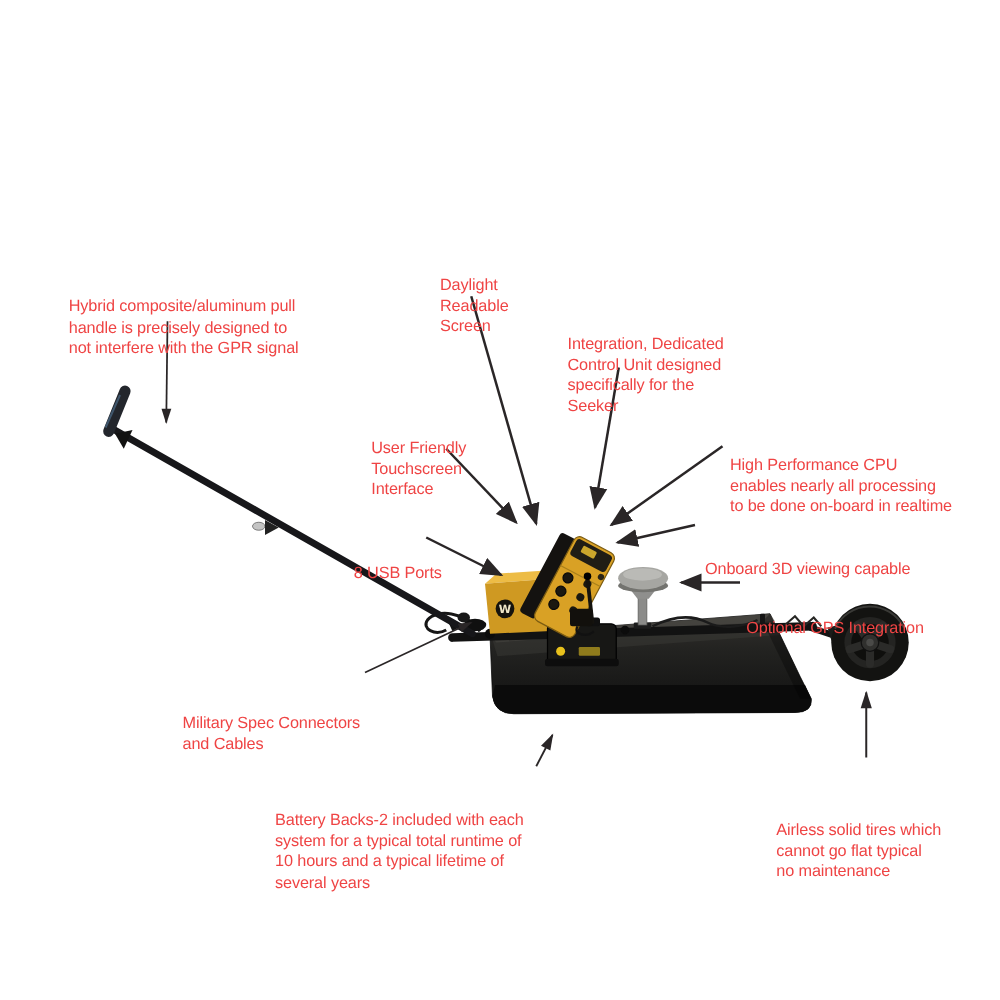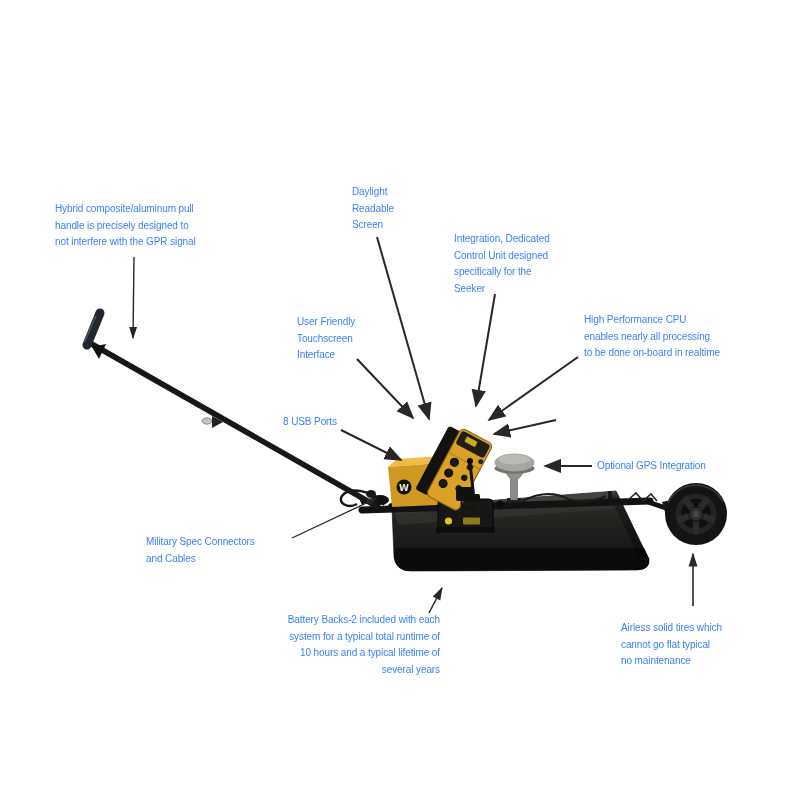--- a/index.html
+++ b/index.html
@@ -1,22 +1,22 @@
 <!DOCTYPE html>
 <html><head>
 <meta charset="utf-8">
 <style>
   html,body{margin:0;padding:0;background:#fff;}
   #canvas{
     position:relative;width:800px;height:800px;background:#ffffff;
     font-family:"Liberation Sans",sans-serif;overflow:hidden;
   }
   .callout{
-    position:absolute;color:#3b82f6;font-size:10px;line-height:16.5px;
-    white-space:pre-line;letter-spacing:-0.1px;
+    position:absolute;color:#ef4444;font-size:13px;line-height:16.5px;
+    white-space:pre-line;letter-spacing:-0.1px;margin-top:36px;
   }
   #device-svg{position:absolute;left:0;top:0;}
 </style>
 </head>
 <body>
 
 <div id="canvas">
 
   <svg id="device-svg" width="800" height="800" viewBox="0 0 800 800">
     <defs>
@@ -156,33 +156,34 @@
 
   <div class="callout" style="left:454px;top:231px;width:150px;">Integration, Dedicated
 Control Unit designed
 specifically for the
 Seeker</div>
 
   <div class="callout" style="left:297px;top:314px;width:110px;">User Friendly
 Touchscreen
 Interface</div>
 
-  <div class="callout" style="left:584px;top:312px;width:200px;">High Performance CPU
+  <div class="callout" style="left:584px;top:328px;width:200px;">High Performance CPU
 enables nearly all processing
 to be done on-board in realtime</div>
 
   <div class="callout" style="left:283px;top:414px;width:90px;">8 USB Ports</div>
 
+  <div class="callout" style="left:564px;top:411px;width:190px;">Onboard 3D viewing capable</div>
 
   <div class="callout" style="left:146px;top:534px;width:170px;">Military Spec Connectors
 and Cables</div>
 
   <div class="callout" style="left:597px;top:458px;width:170px;">Optional GPS Integration</div>
 
-  <div class="callout" style="left:220px;top:612px;width:220px;text-align:right;">Battery Backs-2 included with each
+  <div class="callout" style="left:220px;top:612px;width:220px;">Battery Backs-2 included with each
 system for a typical total runtime of
 10 hours and a typical lifetime of
 several years</div>
 
   <div class="callout" style="left:621px;top:620px;width:160px;">Airless solid tires which
 cannot go flat typical
 no maintenance</div>
 
 </div>
 

